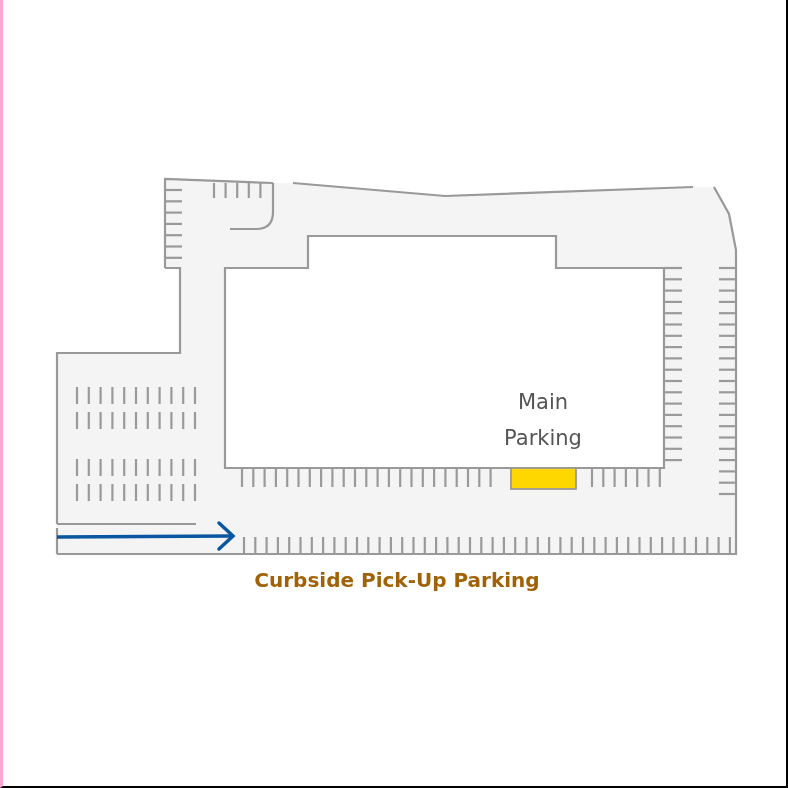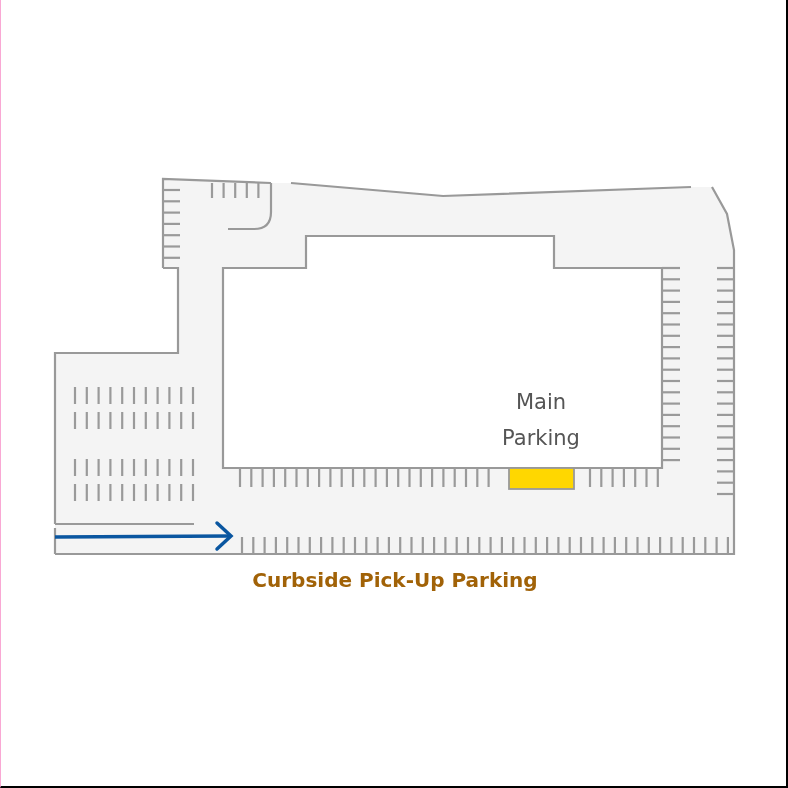--- a/index.html
+++ b/index.html
@@ -1,20 +1,20 @@
 <!DOCTYPE html>
 <html><head>
   <meta charset="utf-8">
   <style>
     html, body { margin: 0; padding: 0; background: #ffffff; }
     body { width: 788px; height: 788px; overflow: hidden; position: relative; }
     #frame {
       position: absolute; left: 0; top: 0; width: 788px; height: 788px;
       box-sizing: border-box;
-      border-left: 1px solid #f9a8d4; border-right: 2px solid #000; border-bottom: 2px solid #000;
+      border-left: 3px solid #f9a8d4; border-right: 2px solid #000; border-bottom: 2px solid #000;
       background: #fff;
     }
     svg { position: absolute; left: 0; top: 0; }
     .lot { fill: #f4f4f4; stroke: none; }
     .edge { fill: none; stroke: #999999; stroke-width: 2.2; stroke-linejoin: miter; }
     .stall { stroke: #9a9a9a; stroke-width: 2.2; }
     .building { fill: #ffffff; stroke: #999999; stroke-width: 2.2; }
     .entrance { stroke: #999999; stroke-width: 1.8; }
     .label {
       position: absolute; font-family: "DejaVu Sans", sans-serif; color: #555555;

